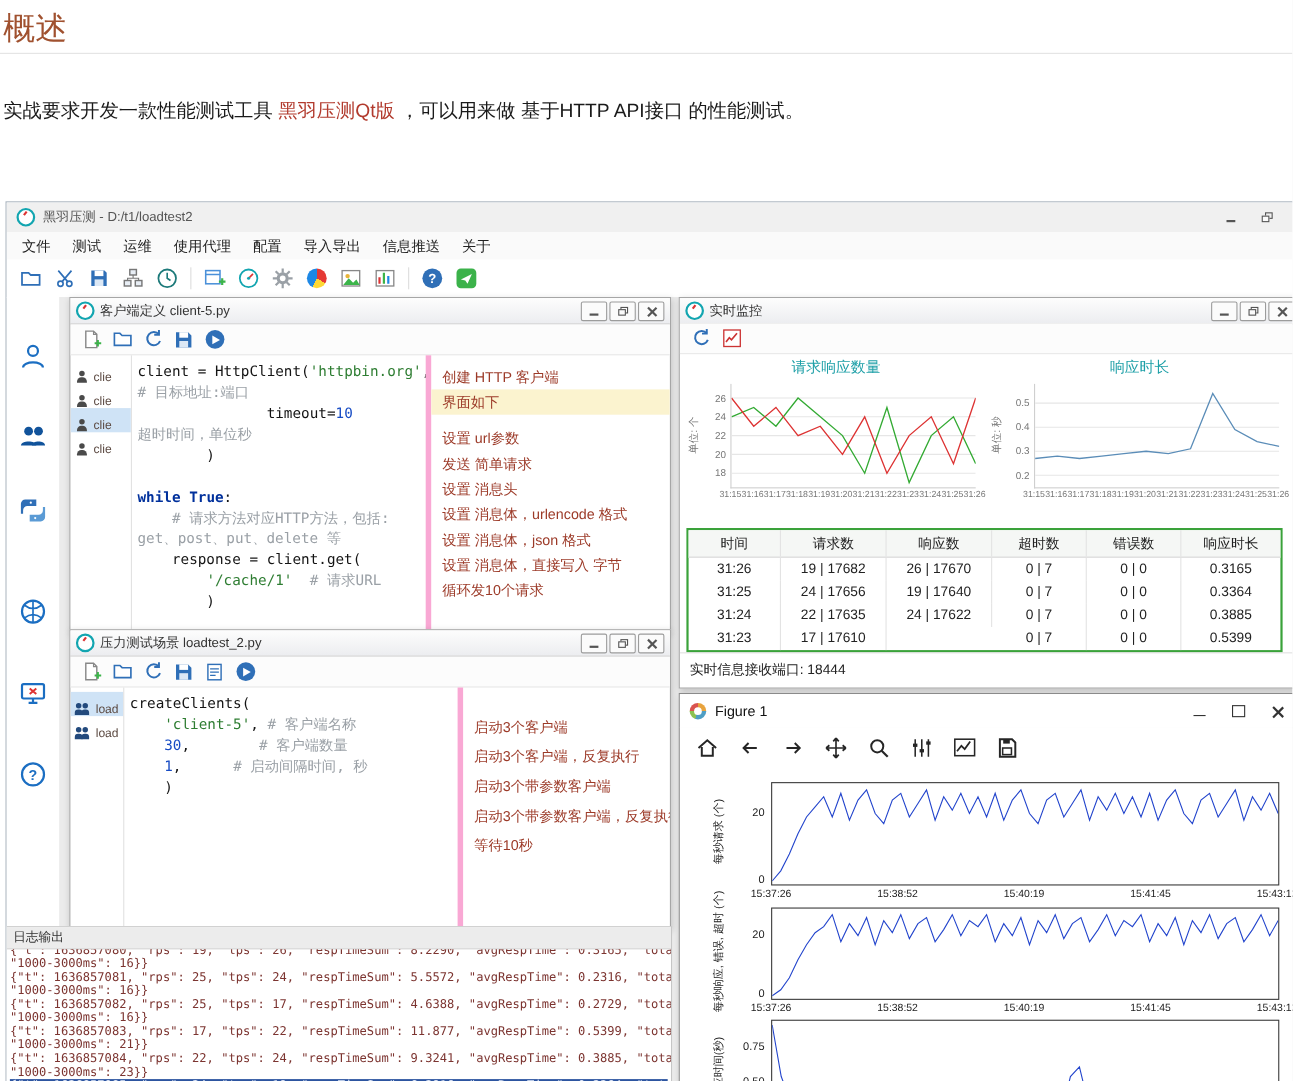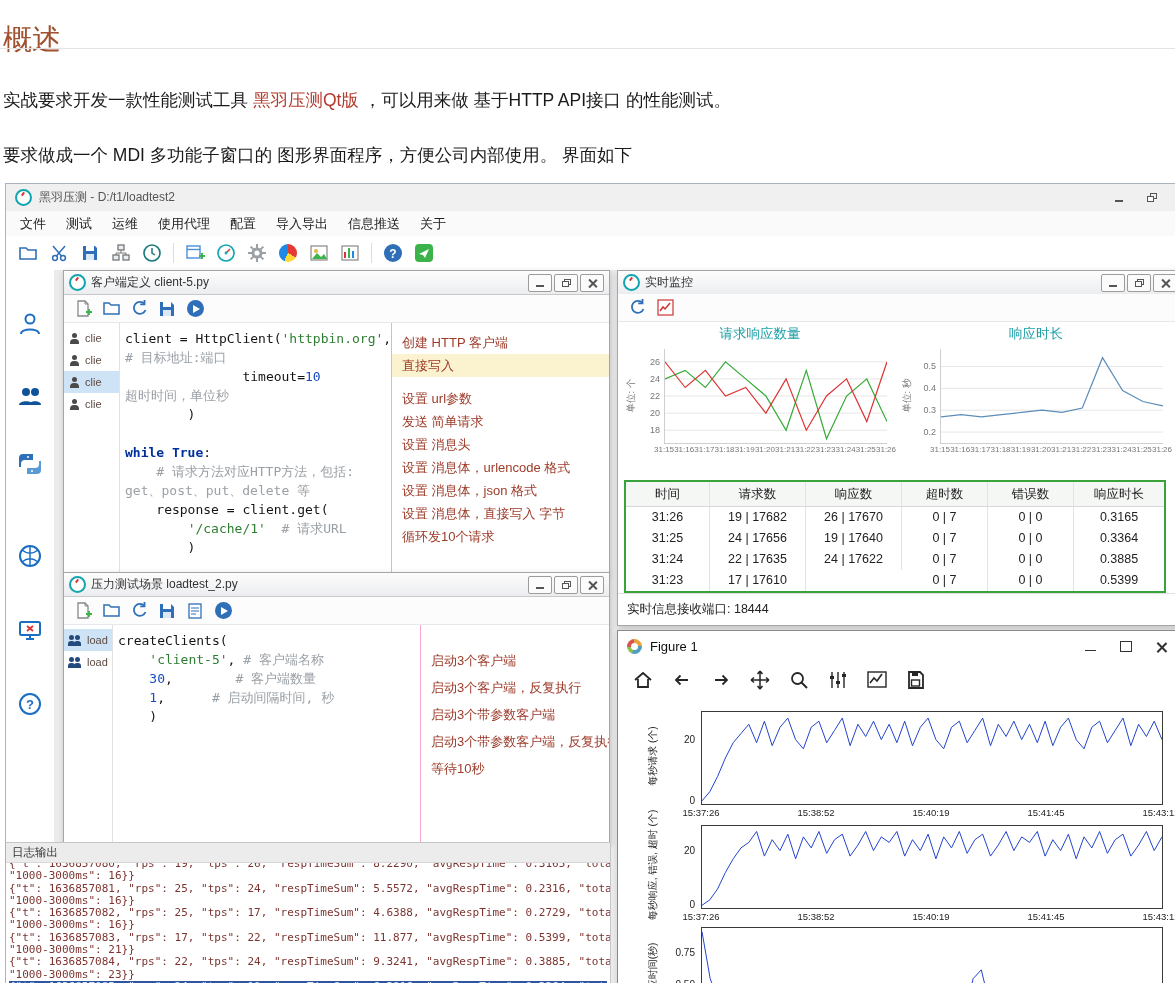--- a/index.html
+++ b/index.html
@@ -1,19 +1,19 @@
 <!DOCTYPE html>
 <html><head>
 <meta charset="utf-8">
 <style>
   html,body{margin:0;padding:0;background:#fff}
   #page{position:relative;width:1175px;height:983px;overflow:hidden;background:#fff;font-family:"Liberation Sans","DejaVu Sans",sans-serif}
 
   
-  .doc-h1{position:absolute;left:3px;top:20px;font-size:29px;font-weight:400;color:#a0512f}
+  .doc-h1{position:absolute;left:3px;top:6px;font-size:29px;font-weight:400;color:#a0512f}
   .doc-rule{position:absolute;left:0;top:48px;width:100%;border-top:1px solid #e3e3e3}
   .doc-p{position:absolute;left:3px;font-size:17.5px;color:#1a1a1a}
   .doc-link{color:#b23b2e;cursor:pointer}
 
   
   #appwin{position:absolute;left:5px;top:183px;width:1170px;height:800px;border:1px solid #aab4be;background:#fff;overflow:hidden}
   #apptitle{height:27px;display:flex;align-items:center;gap:7px;padding:0 9px;background:#f0f0f0;font-size:12px;color:#555}
   .appbtns{margin-left:auto;display:flex;gap:24px;padding-right:10px;align-items:center}
   #menubar{height:25px;display:flex;background:#fafafa;padding-left:4px}
   .menu-item{padding:0 10px;font-size:13px;color:#222;line-height:25px;cursor:default}
@@ -38,32 +38,32 @@
   .ic-close::before{transform:rotate(45deg)} .ic-close::after{transform:rotate(-45deg)}
   .gauge{width:13px;height:13px;border-radius:50%;border:2px solid #12a5b0;position:relative;background:#fff;flex:0 0 13px}
   .gauge::after{content:"";position:absolute;left:5px;top:1px;width:2px;height:4px;background:#d33;transform:rotate(38deg)}
   .wtools{flex:0 0 27px;height:27px;display:flex;align-items:center;gap:8px;padding:0 9px;border-bottom:1px solid #e8e8e8;background:#fcfcfc}
   .wt-btn{width:20px;height:20px;display:flex;align-items:center;justify-content:center;cursor:pointer}
   .runbtn{width:17px;height:17px;border-radius:50%;background:#2f6fb7;position:relative}
   .runbtn::after{content:"";position:absolute;left:6px;top:4.5px;border-left:7px solid #fff;border-top:4px solid transparent;border-bottom:4px solid transparent}
 
   .wbody{flex:1;display:flex;min-height:0}
   .filelist{border-right:1px solid #e2e2e2;padding-top:4px;overflow:hidden}
-  .file-item{display:flex;align-items:center;gap:4px;height:22px;padding:0 4px;font-size:11px;color:#5c4a42;cursor:pointer;white-space:nowrap}
+  .file-item{display:flex;align-items:flex-end;gap:4px;height:22px;padding:0 4px;font-size:11px;color:#5c4a42;cursor:pointer;white-space:nowrap}
   .file-item.sel{background:#cfe3f6}
   .picon{position:relative;width:13px;height:13px;flex:0 0 13px}
   .picon::before{content:"";position:absolute;left:4px;top:1px;width:5px;height:5px;border-radius:50%;background:#4a4a4a}
   .picon::after{content:"";position:absolute;left:2px;top:7px;width:9px;height:5px;border-radius:4px 4px 0 0;background:#4a4a4a}
   .gicon{position:relative;width:15px;height:13px;flex:0 0 15px}
   .gicon::before{content:"";position:absolute;left:1px;top:1px;width:5px;height:5px;border-radius:50%;background:#234a7d;box-shadow:6px 0 0 #234a7d}
   .gicon::after{content:"";position:absolute;left:0;top:7px;width:7px;height:5px;border-radius:3px 3px 0 0;background:#234a7d;box-shadow:6px 0 0 #234a7d}
 
   .code{flex:1;min-width:0;font-family:"DejaVu Sans Mono","Liberation Mono",monospace;font-size:13px;line-height:19px;padding:6px 5px;white-space:pre;overflow:hidden;color:#141414}
   .tk-d{color:#141414}.tk-c{color:#9aa0a6}.tk-s{color:#2e7d32}.tk-k{color:#00309c;font-weight:bold}.tk-n{color:#164bc4}
-  .actions{border-left:1px solid #f9a8d4;font-size:13px;color:#9c3a28;overflow:hidden}
+  .actions{border-left:5px solid #f9a8d4;font-size:13px;color:#9c3a28;overflow:hidden}
   .action-item{padding:0 10px;line-height:23px;cursor:pointer;white-space:nowrap}
   .action-item .lbl{pointer-events:none}
   .action-item.hl{background:#fbf3cf}
   .action-item.gap{margin-bottom:10px}
   .a-client{padding-top:8px}
   .a-scn{padding-top:22px}
   .a-scn .action-item{line-height:27px}
 
   
   #win-monitor{left:611px;top:86px;width:564px;height:354px;display:block}
@@ -120,21 +120,20 @@
   svg{display:block}
 </style>
 </head>
 <body>
 
 <div id="page">
 
   <div class="doc-h1">概述</div>
   <div class="doc-rule"></div>
   <div class="doc-p" style="top:88px"><span>实战要求开发一款性能测试工具 </span><span class="doc-link">黑羽压测Qt版</span><span> ，可以用来做 基于HTTP API接口 的性能测试。</span></div>
-  <div class="doc-p" style="top:143px">要求做成一个 MDI 多功能子窗口的 图形界面程序，方便公司内部使用。 界面如下</div>
 
   <div id="appwin">
 
     <div id="apptitle">
       <span class="gauge"></span>
       <span>黑羽压测 - D:/t1/loadtest2</span>
       <span class="appbtns">
         <span class="ic-min"></span>
         <span class="ic-restore" style="width:10px;height:9px"></span>
       </span>
@@ -353,21 +352,21 @@
               <span class="lbl">clie</span>
             </div>
             <div class="file-item">
               <span class="picon"></span>
               <span class="lbl">clie</span>
             </div>
           </div>
         <div class="code"><div><span class="tk-d">client = HttpClient(</span><span class="tk-s">'httpbin.org'</span><span class="tk-d">,</span></div><div><span class="tk-c"># 目标地址:端口</span></div><div><span class="tk-d">               timeout=</span><span class="tk-n">10</span></div><div><span class="tk-c">超时时间，单位秒</span></div><div><span class="tk-d">        )</span></div><div>&nbsp;</div><div><span class="tk-k">while </span><span class="tk-k">True</span><span class="tk-d">:</span></div><div><span class="tk-c">    # 请求方法对应HTTP方法，包括:</span></div><div><span class="tk-c">get、post、put、delete 等</span></div><div><span class="tk-d">    response = client.get(</span></div><div><span class="tk-d">        </span><span class="tk-s">'/cache/1'</span><span class="tk-c">  # 请求URL</span></div><div><span class="tk-d">        )</span></div><div>&nbsp;</div></div>
         <div class="actions a-client" style="width:217px">
             <div class="action-item"><span class="lbl">创建 HTTP 客户端</span></div>
-            <div class="action-item hl gap"><span class="lbl">直接写入</span></div>
+            <div class="action-item hl gap"><span class="lbl">界面如下</span></div>
             <div class="action-item"><span class="lbl">设置 url参数</span></div>
             <div class="action-item"><span class="lbl">发送 简单请求</span></div>
             <div class="action-item"><span class="lbl">设置 消息头</span></div>
             <div class="action-item"><span class="lbl">设置 消息体，urlencode 格式</span></div>
             <div class="action-item"><span class="lbl">设置 消息体，json 格式</span></div>
             <div class="action-item"><span class="lbl">设置 消息体，直接写入 字节</span></div>
             <div class="action-item"><span class="lbl">循环发10个请求</span></div>
           </div>
       </div>
     </div>

